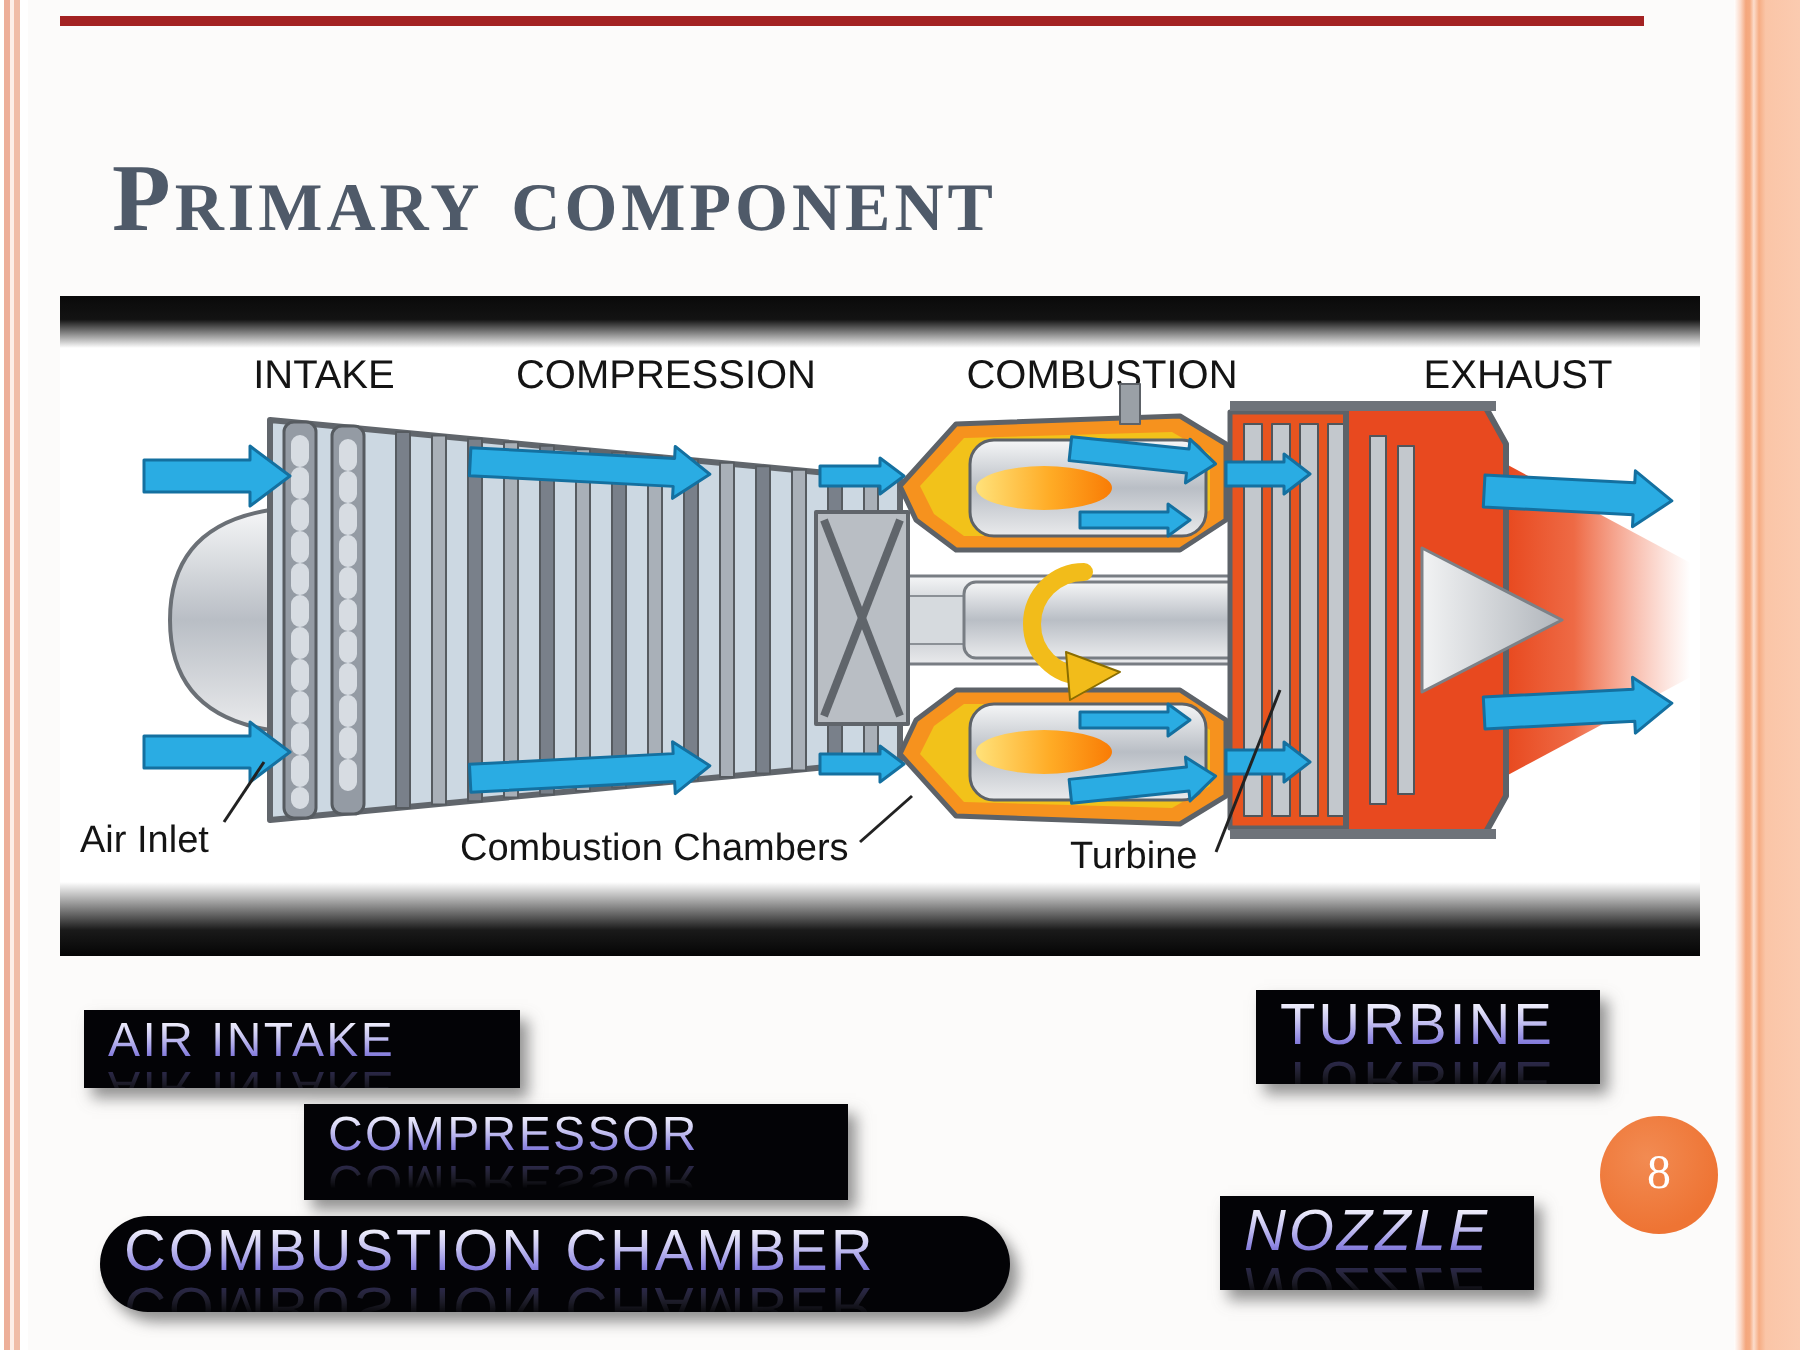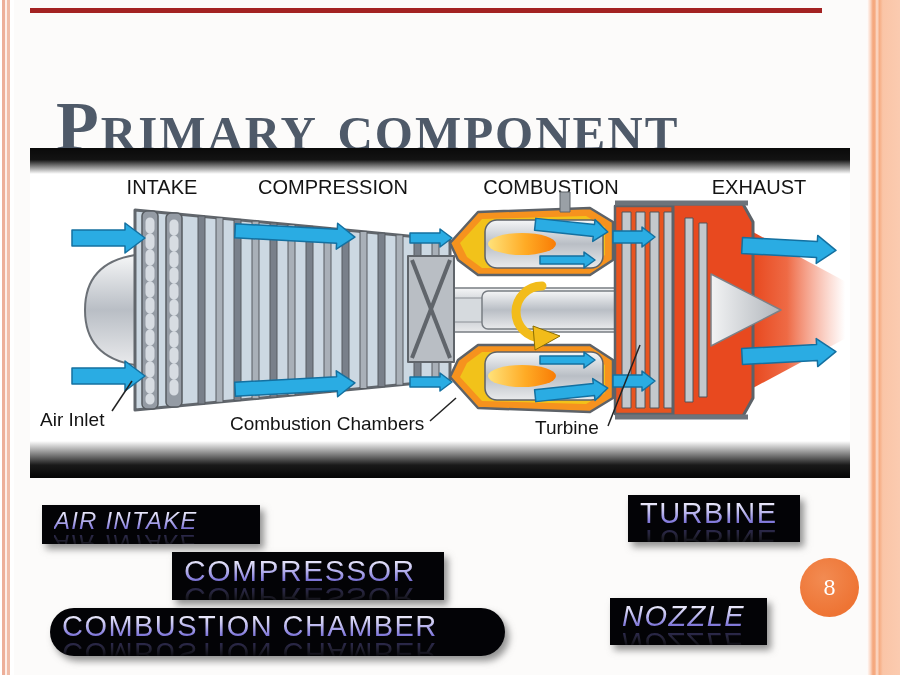--- a/index.html
+++ b/index.html
@@ -15,21 +15,21 @@
   .border-right{
     position:absolute;right:0;top:0;bottom:0;width:33px;
     background:linear-gradient(to right,#ffffff 0,#fbd8c6 10%,#f4a77d 18%,#f6ab81 24%,#fcdccb 30%,#f6ad84 38%,#fac5a7 48%,#fbcbb0 100%);
   }
   .top-rule{
     position:absolute;left:30px;top:8px;width:792px;height:5px;background:#a32222;
   }
   .title{
     position:absolute;left:56px;top:40px;width:800px;
     font-family:"Liberation Serif","DejaVu Serif",serif;
-    font-variant:small-caps;font-weight:bold;font-size:70px;line-height:1.15;
+    font-variant:small-caps;font-weight:bold;font-size:48px;line-height:1.15;
     letter-spacing:2px;color:#4f5a69;white-space:nowrap;
   }
   .diagram{
     position:absolute;left:30px;top:148px;width:820px;height:295px;background:#ffffff;
   }
   .diagram svg{display:block;}
   
   .cbox{
     position:absolute;background:#030306;overflow:hidden;
     padding:2px 0 0 12px;box-shadow:4px 5px 7px rgba(110,110,110,.75);
@@ -39,22 +39,22 @@
     background:linear-gradient(to bottom,#ffffff 5%,#c9c6f2 40%,#8d85e0 70%,#5b51c0 95%);
     -webkit-background-clip:text;background-clip:text;color:transparent;
     position:relative;z-index:2;
   }
   .cbox .refl{
     position:absolute;left:12px;top:.98em;z-index:1;
     transform:scaleY(-1);opacity:.45;
     -webkit-mask-image:linear-gradient(to top,rgba(0,0,0,.85) 15%,transparent 65%);
     mask-image:linear-gradient(to top,rgba(0,0,0,.85) 15%,transparent 65%);
   }
-  .b1{left:42px;top:505px;width:206px;height:37px;font-size:24px;font-style:italic;}
-  .b2{left:172px;top:552px;width:260px;height:46px;font-size:30px;}
+  .b1{left:42px;top:505px;width:206px;height:37px;font-size:24px;}
+  .b2{left:152px;top:552px;width:260px;height:46px;font-size:24px;}
   .b3{left:50px;top:608px;width:443px;height:46px;font-size:29px;border-radius:24px;}
   .b4{left:628px;top:495px;width:160px;height:45px;font-size:29px;}
   .b5{left:610px;top:598px;width:145px;height:45px;font-size:29px;font-style:italic;}
   .page-badge{
     position:absolute;left:800px;top:558px;width:59px;height:59px;border-radius:50%;
     background:radial-gradient(circle at 40% 35%,#f28b52,#ee7434 70%);
     display:flex;align-items:center;justify-content:center;
     color:#ffffff;font-family:"Liberation Serif","DejaVu Serif",serif;font-size:24px;
   }
 </style>

